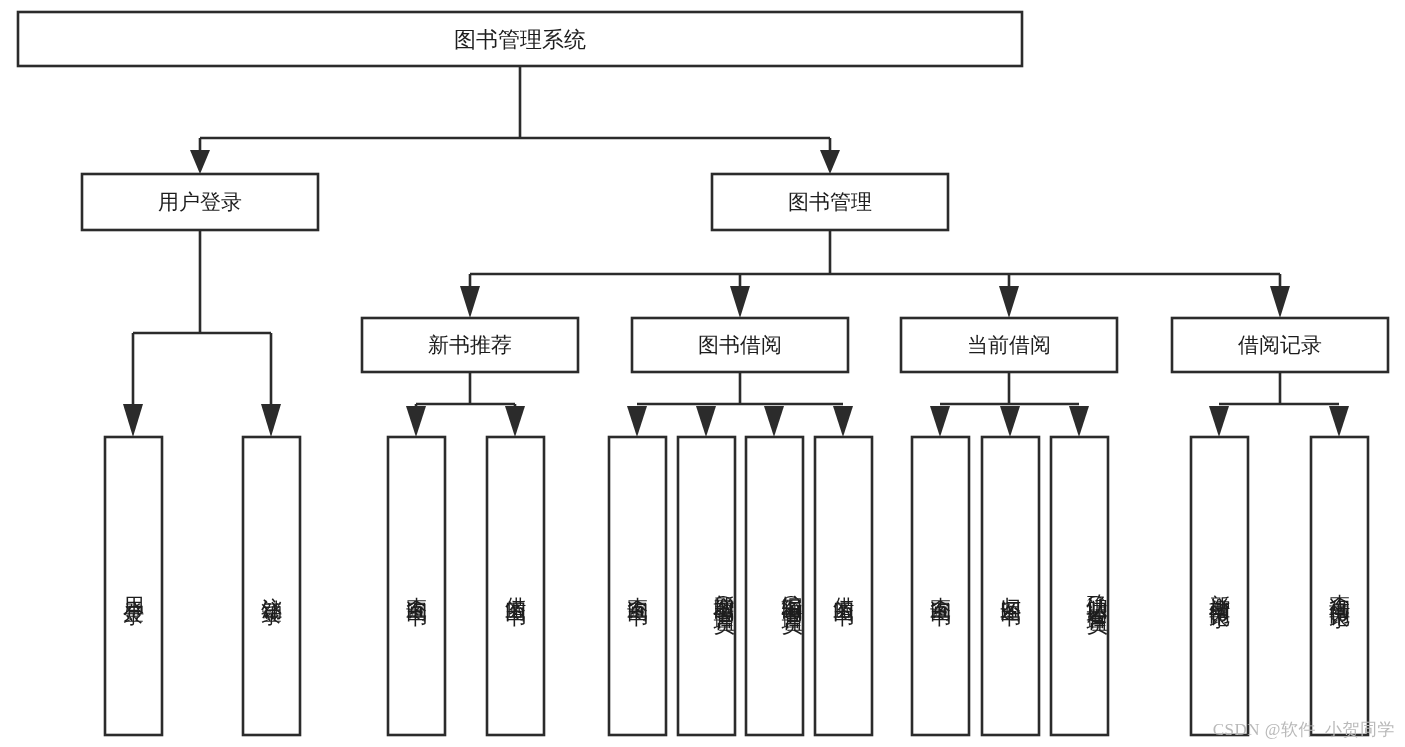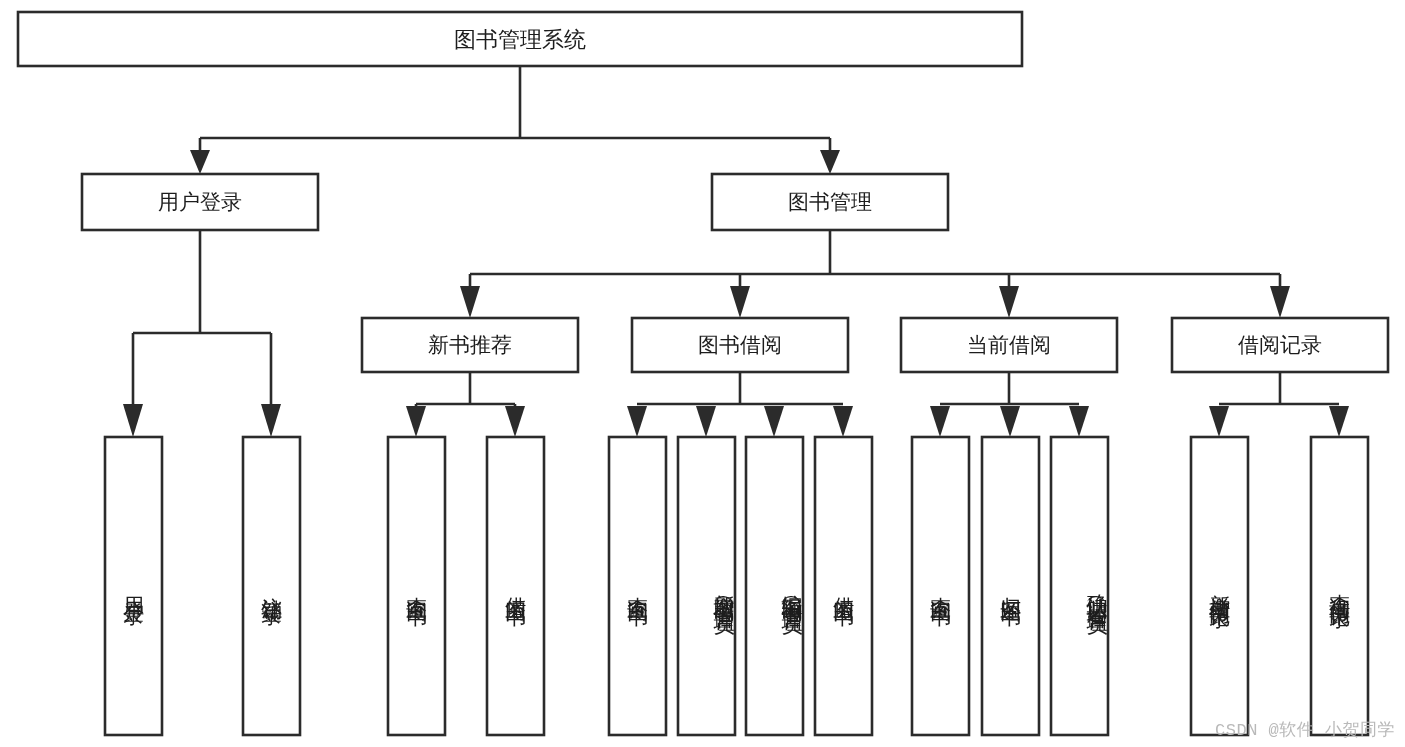--- a/index.html
+++ b/index.html
@@ -67,21 +67,21 @@
     letter-spacing: 3px;
     color: #1d1d1d;
     white-space: nowrap;
     text-align: center;
     pointer-events: none;
   }
   .watermark {
     position: absolute;
     right: 8px;
     bottom: 6px;
-    font-family: Liberation Mono, monospace;
+    font-family: Liberation Serif, serif;
     font-size: 17px;
     color: #b9b9b9;
     white-space: nowrap;
     letter-spacing: 0.5px;
   }
 </style>
 </head>
 <body>
 
 <div id="diagram-root">

